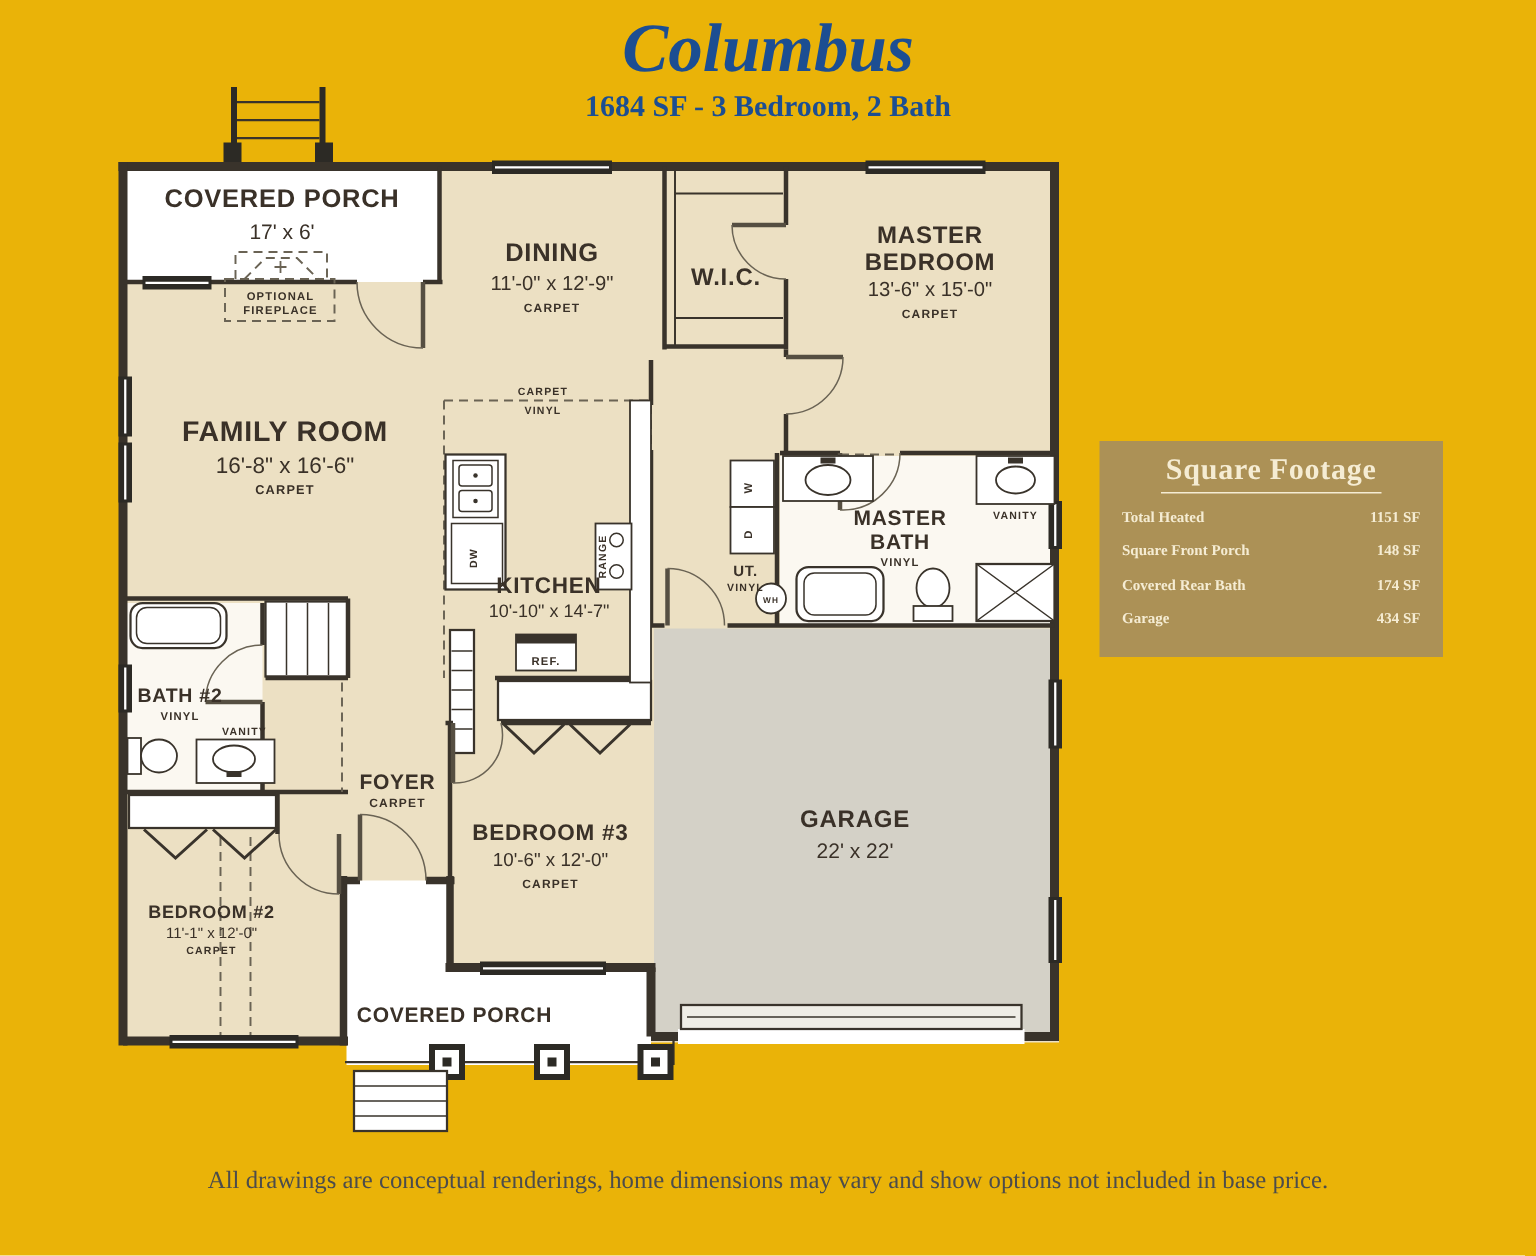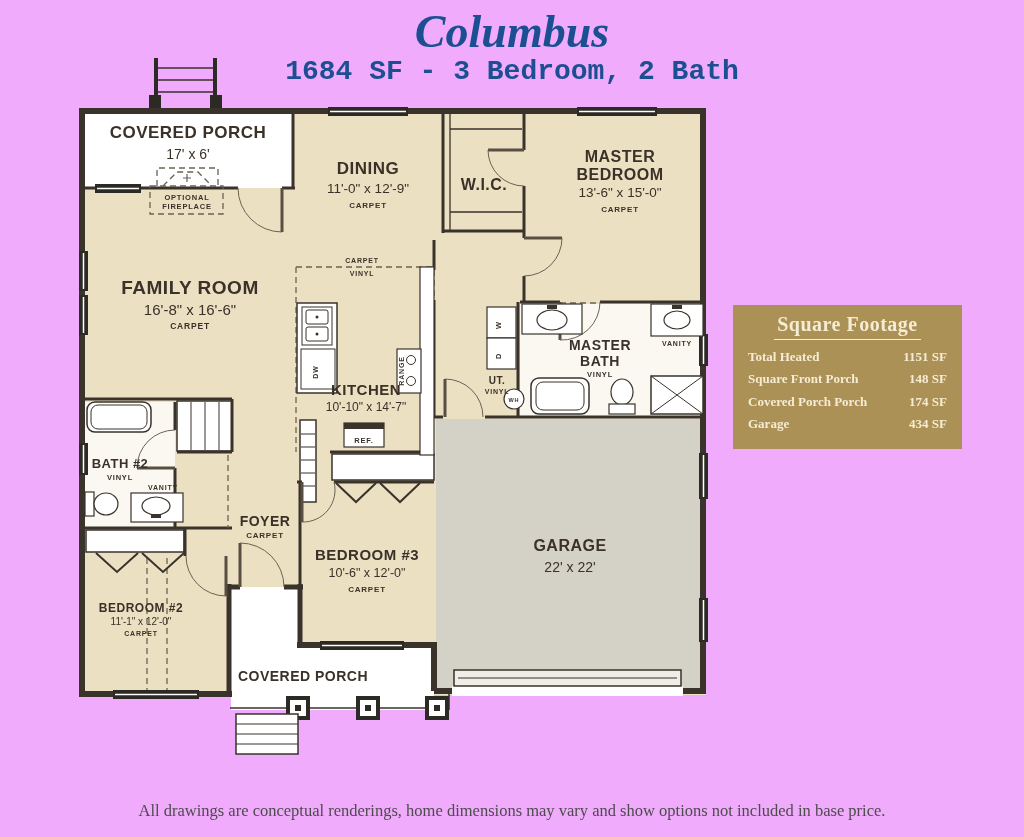--- a/index.html
+++ b/index.html
@@ -1,39 +1,39 @@
 <!DOCTYPE html>
 <html><head>
 <meta charset="utf-8">
 <style>
   html,body{margin:0;padding:0;background:#ffffff;}
-  .canvas{position:relative;width:1024px;height:837px;background:#f0abfc;overflow:hidden;
+  .canvas{position:relative;width:1024px;height:837px;background:#eab308;overflow:hidden;
           font-family:"Liberation Sans",sans-serif;}
   
   .hdr{position:absolute;top:6px;left:0;width:100%;text-align:center;color:#1c4e92;}
   .hdr .title{font-family:"Liberation Serif",serif;font-style:italic;font-weight:bold;
               font-size:46px;line-height:52px;}
-  .hdr .subtitle{font-family:Liberation Mono, monospace;font-weight:bold;font-size:28px;line-height:27px;}
+  .hdr .subtitle{font-family:Liberation Serif, serif;font-weight:bold;font-size:20px;line-height:27px;}
   
   .plan-svg{position:absolute;left:0;top:0;}
   .pl{font-family:"Liberation Sans",sans-serif;font-weight:bold;fill:#3a3128;text-anchor:middle;letter-spacing:0.5px;}
   .pd{font-family:"Liberation Sans",sans-serif;font-weight:normal;fill:#3a3128;text-anchor:middle;letter-spacing:0px;}
   .pf{font-family:"Liberation Sans",sans-serif;font-weight:bold;fill:#3a3128;text-anchor:middle;letter-spacing:0.8px;}
   
-  .sf-panel{position:absolute;left:733px;top:305px;width:229px;height:144px;background:#ac9156;
+  .sf-panel{position:absolute;left:733px;top:294px;width:229px;height:144px;background:#ac9156;
             color:#f5ecd3;font-family:"Liberation Serif",serif;}
   .sf-title-wrap{text-align:center;padding-top:8px;}
   .sf-title{display:inline-block;font-size:20px;font-weight:bold;letter-spacing:0.5px;
             border-bottom:1.5px solid #f5ecd3;padding:0 3px 3px 3px;}
   .sf-rows{margin-top:6px;}
-  .sf-row{display:flex;justify-content:space-between;padding:0 15px;font-size:13px;
+  .sf-row{display:flex;justify-content:space-between;padding:0 15px;font-size:10px;
           font-weight:bold;line-height:22.4px;}
   
   .footer{position:absolute;top:777px;left:0;width:100%;text-align:center;
-          font-family:"Liberation Serif",serif;font-size:16.5px;color:#4c4c4c;margin-top:24px;}
+          font-family:"Liberation Serif",serif;font-size:16.5px;color:#4c4c4c;}
 </style>
 </head>
 <body>
 
 <div class="canvas">
 
   <div class="hdr">
     <div class="title">Columbus</div>
     <div class="subtitle">1684 SF - 3 Bedroom, 2 Bath</div>
   </div>
@@ -307,21 +307,21 @@
     <div class="sf-rows">
       <div class="sf-row">
         <span>Total Heated</span>
         <span>1151 SF</span>
       </div>
       <div class="sf-row">
         <span>Square Front Porch</span>
         <span>148 SF</span>
       </div>
       <div class="sf-row">
-        <span>Covered Porch Porch</span>
+        <span>Covered Rear Bath</span>
         <span>174 SF</span>
       </div>
       <div class="sf-row">
         <span>Garage</span>
         <span>434 SF</span>
       </div>
     </div>
   </div>
 
   <div class="footer">All drawings are conceptual renderings, home dimensions may vary and show options not included in base price.</div>

